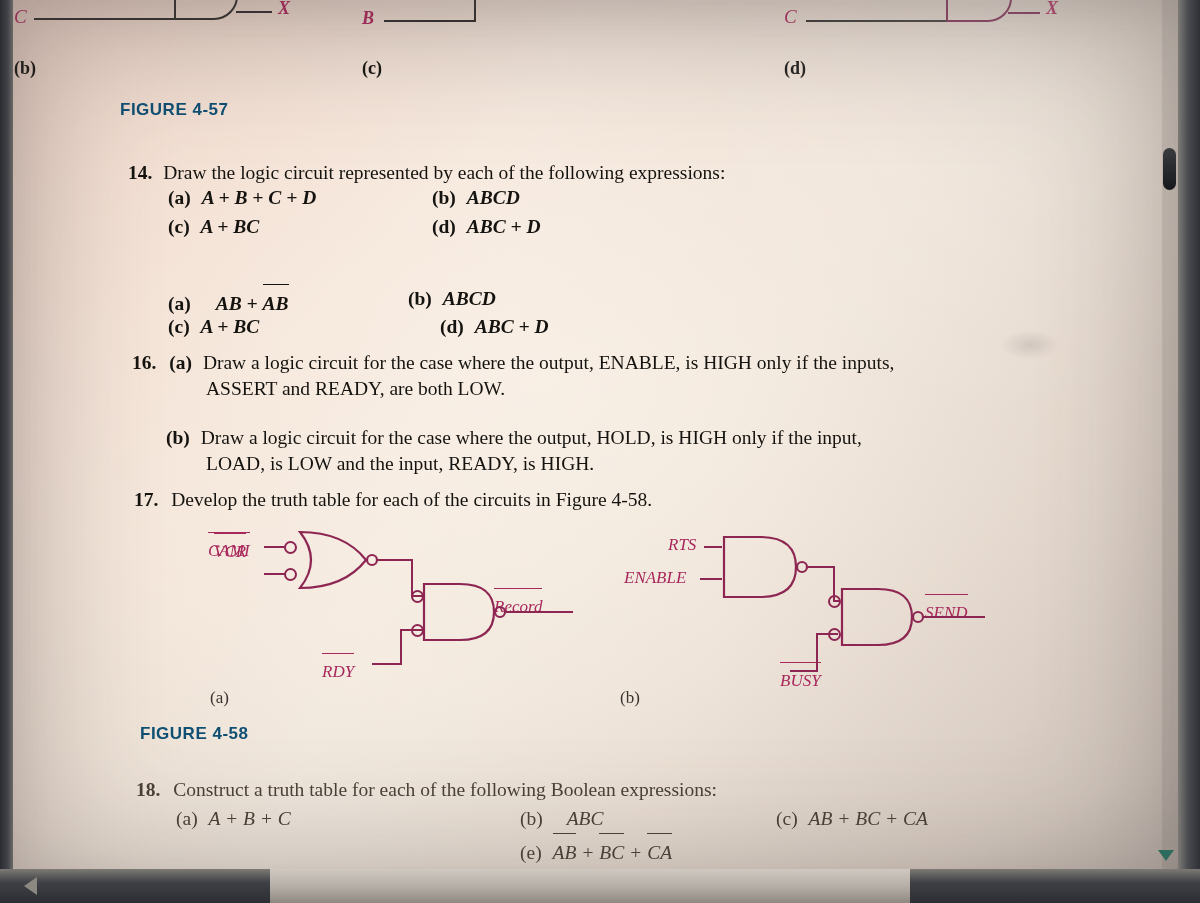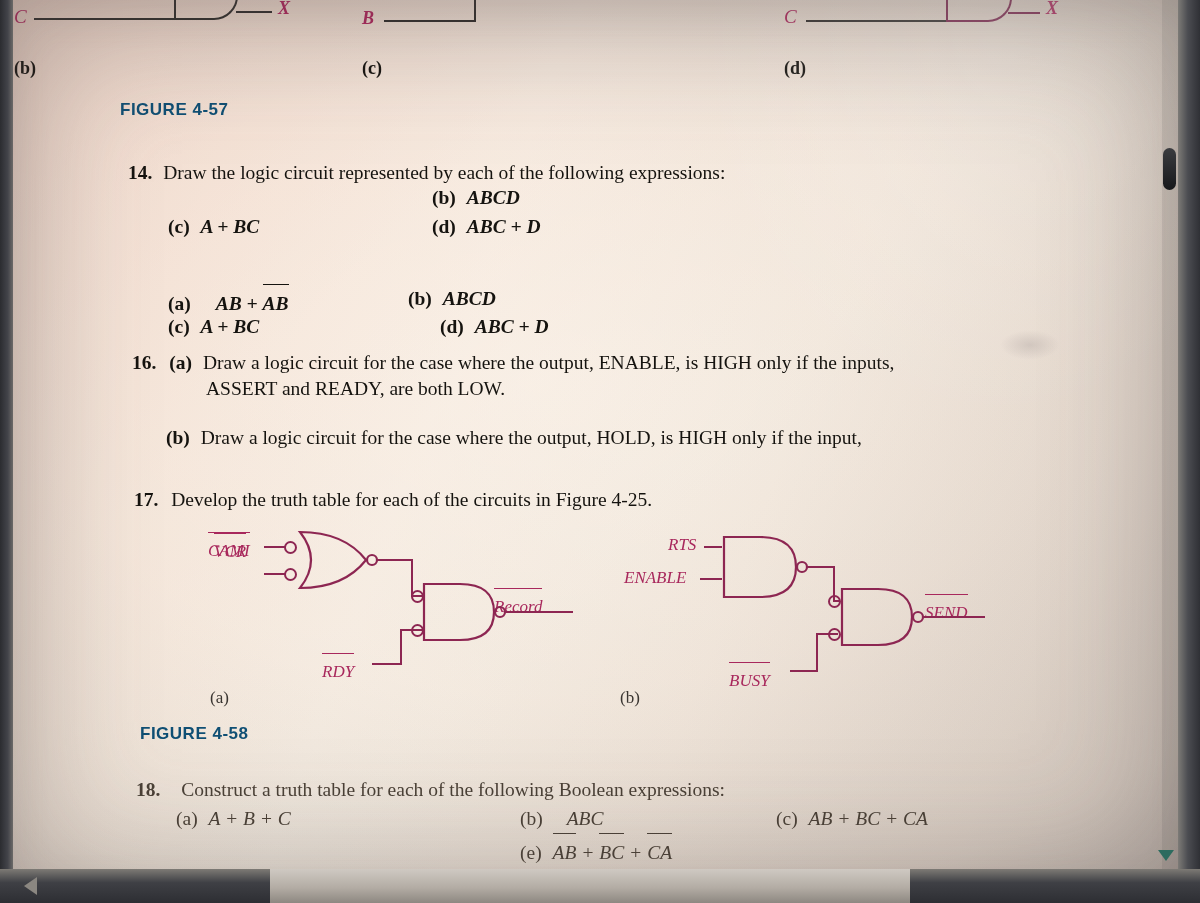--- a/index.html
+++ b/index.html
@@ -190,20 +190,24 @@
       <span class="sub-lbl" style="left:362px; top:58px;">(c)</span>
       <span class="sub-lbl" style="left:784px; top:58px;">(d)</span>
     </div>
 
     <div class="blk fig-label" style="left:120px; top:100px;">FIGURE 4-57</div>
 
     <div class="blk q" style="left:128px; top:160px; width:960px;">
       <span class="num">14.</span>
       <span style="margin-left:6px;">Draw the logic circuit represented by each of the following expressions:</span>
     </div>
+    <div class="blk q" style="left:168px; top:185px; width:240px;">
+      <span class="num">(a)</span>
+      <span class="ital" style="margin-left:6px;">A + B + C + D</span>
+    </div>
     <div class="blk q" style="left:432px; top:185px;">
       <span class="num">(b)</span>
       <span class="ital" style="margin-left:6px;">ABCD</span>
     </div>
     <div class="blk q" style="left:168px; top:214px;">
       <span class="num">(c)</span>
       <span class="ital" style="margin-left:6px;">A + BC</span>
     </div>
     <div class="blk q" style="left:432px; top:214px;">
       <span class="num">(d)</span>
@@ -230,24 +234,25 @@
     <div class="blk q" style="left:132px; top:350px;">
       <span class="num">16.</span>
       <span class="num" style="margin-left:8px;">(a)</span>
       <span style="margin-left:6px;">Draw a logic circuit for the case where the output, ENABLE, is HIGH only if the inputs,</span>
     </div>
     <div class="blk q" style="left:206px; top:376px;">ASSERT and READY, are both LOW.</div>
     <div class="blk q" style="left:166px; top:425px;">
       <span class="num">(b)</span>
       <span style="margin-left:6px;">Draw a logic circuit for the case where the output, HOLD, is HIGH only if the input,</span>
     </div>
+    <div class="blk q" style="left:206px; top:451px;">LOAD, is LOW and the input, READY, is HIGH.</div>
 
     <div class="blk q" style="left:134px; top:487px;">
       <span class="num">17.</span>
-      <span style="margin-left:8px;">Develop the truth table for each of the circuits in Figure 4-25.</span>
+      <span style="margin-left:8px;">Develop the truth table for each of the circuits in Figure 4-58.</span>
     </div>
 
     <div class="circ" style="left:0; top:0;">
 
       <span class="sig" style="left:214px; top:533px;"><span class="ovl">VCR</span></span>
       <span class="sig" style="left:208px; top:532px;"><span class="ovl">CAMI</span></span>
       <span class="sig" style="left:322px; top:653px;"><span class="ovl">RDY</span></span>
       <span class="sig" style="left:494px; top:588px;"><span class="ovl">Record</span></span>
 
       <div class="pinkwire" style="left:264px; top:546px; width:22px; height:2px;"></div>
@@ -274,21 +279,21 @@
         <circle cx="80" cy="32" r="5" fill="none" stroke="#8d2652" stroke-width="2.2"></circle>
       </svg>
       <div class="pinkwire" style="left:505px; top:611px; width:68px; height:2px;"></div>
 
       <span class="sub-ab" style="left:210px; top:688px;">(a)</span>
     </div>
 
     <div class="circ" style="left:0; top:0;">
       <span class="sig" style="left:668px; top:535px;">RTS</span>
       <span class="sig" style="left:624px; top:568px;">ENABLE</span>
-      <span class="sig" style="left:729px; top:662px;"><span class="ovl">BUSY</span></span>
+      <span class="sig" style="left:780px; top:662px;"><span class="ovl">BUSY</span></span>
       <span class="sig" style="left:925px; top:594px;"><span class="ovl">SEND</span></span>
 
       <div class="pinkwire" style="left:704px; top:546px; width:18px; height:2px;"></div>
       <div class="pinkwire" style="left:700px; top:578px; width:22px; height:2px;"></div>
 
       <svg width="110" height="72" style="position:absolute; left:720px; top:533px;">
         <path d="M4,4 L40,4 Q76,4 76,34 Q76,64 40,64 L4,64 Z" fill="none" stroke="#8d2652" stroke-width="2.2"></path>
         <circle cx="82" cy="34" r="5" fill="none" stroke="#8d2652" stroke-width="2.2"></circle>
       </svg>
       <div class="pinkwire" style="left:807px; top:566px; width:28px; height:2px;"></div>
@@ -307,21 +312,21 @@
       </svg>
       <div class="pinkwire" style="left:923px; top:616px; width:62px; height:2px;"></div>
 
       <span class="sub-ab" style="left:620px; top:688px;">(b)</span>
     </div>
 
     <div class="blk fig-label" style="left:140px; top:724px;">FIGURE 4-58</div>
 
     <div class="blk q faded" style="left:136px; top:777px;">
       <span class="num">18.</span>
-      <span style="margin-left:16px;">Construct a truth table for each of the following Boolean expressions:</span>
+      <span style="margin-left:8px;">Construct a truth table for each of the following Boolean expressions:</span>
     </div>
     <div class="blk q faded" style="left:176px; top:806px;">
       <span>(a)</span>
       <span class="ital" style="font-weight:normal; margin-left:6px;">A + B + C</span>
     </div>
     <div class="blk q faded" style="left:520px; top:806px;">
       <span>(b)</span>
       <span class="ital" style="font-weight:normal; margin-left:19px;">ABC</span>
     </div>
     <div class="blk q faded" style="left:776px; top:806px;">

